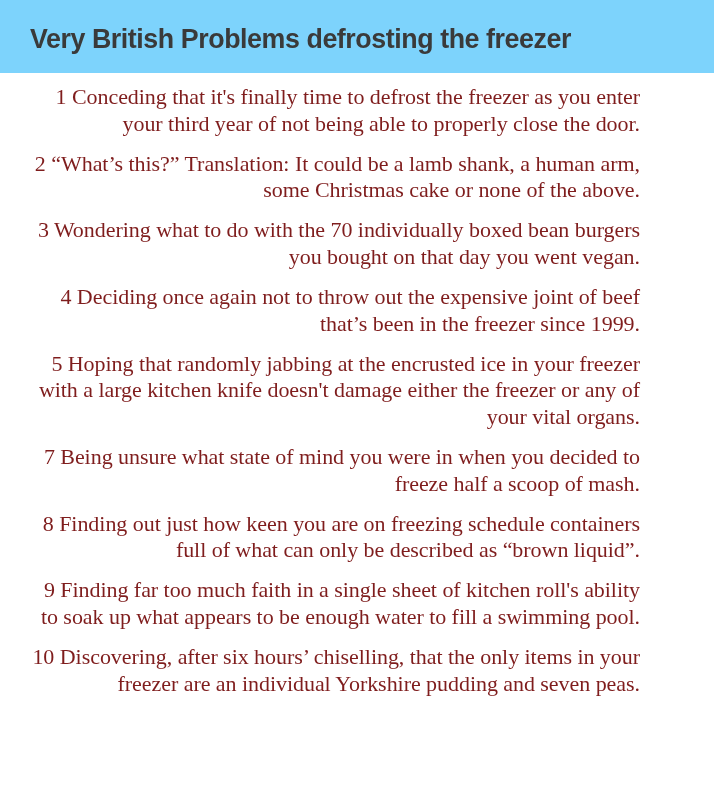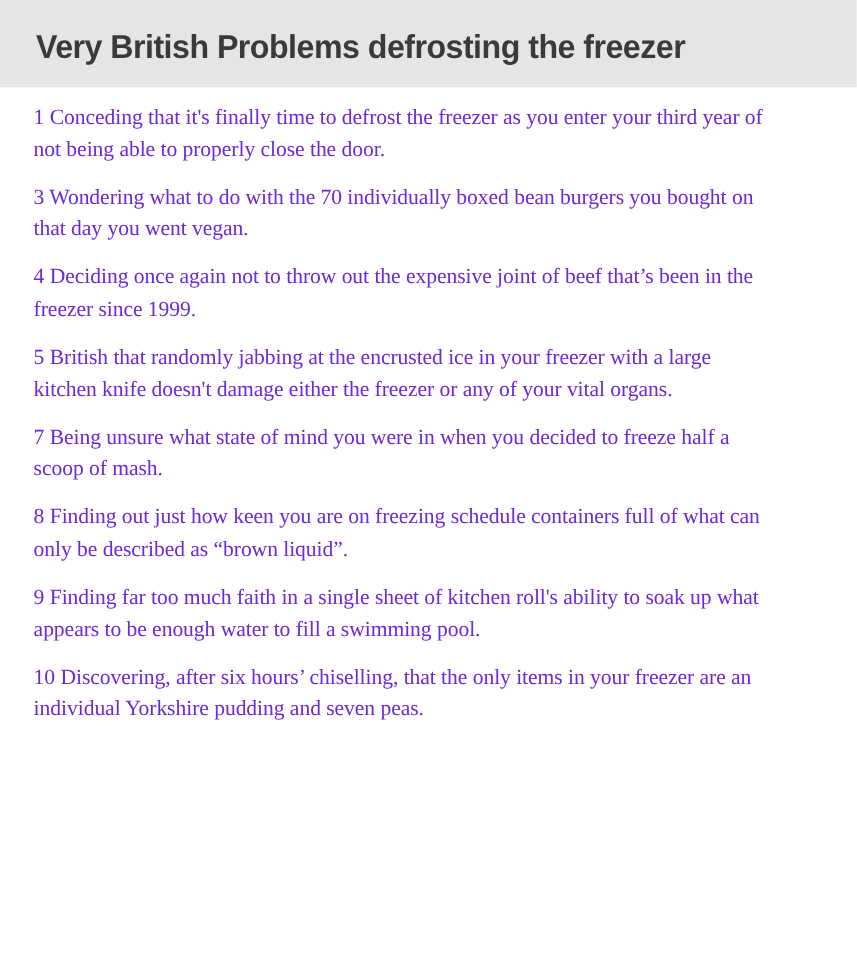--- a/index.html
+++ b/index.html
@@ -20,21 +20,21 @@
     height: 800px;
     background: #ffffff;
     box-sizing: border-box;
   }
   .header-band {
     position: absolute;
     top: 0;
     left: 0;
     width: 714px;
     height: 73px;
-    background: #e5e5e5;
+    background: #7dd3fc;
     box-sizing: border-box;
   }
   .page-title {
     position: absolute;
     left: 30px;
     top: 23px;
     margin: 0;
     font-family: "Liberation Sans", "DejaVu Sans", sans-serif;
     font-weight: bold;
     font-size: 27.5px;
@@ -56,24 +56,24 @@
     box-sizing: border-box;
   }
   .list {
     margin: 0;
     padding: 0;
     list-style: none;
   }
   .list-item {
     margin: 0 0 13.5px 0;
     padding: 0;
-    font-size: 18px;
+    font-size: 22px;
     line-height: 26.6px;
-    color: #6d28d9;
-    text-align: left;
+    color: #7f1d1d;
+    text-align: right;
     letter-spacing: -0.05px;
   }
   .list-item:last-child {
     margin-bottom: 14px;
   }
   .item-num {
     display: inline;
   }
   .item-text {
     display: inline;
@@ -89,34 +89,38 @@
   </div>
 
   <div class="content">
     <ol class="list">
 
       <li class="list-item">
         <span class="item-num">1 </span>
         <span class="item-text">Conceding that it's finally time to defrost the freezer as you enter your third year of not being able to properly close the door.</span>
       </li>
 
+      <li class="list-item">
+        <span class="item-num">2 </span>
+        <span class="item-text">“What’s this?” Translation: It could be a lamb shank, a human arm, some Christmas cake or none of the above.</span>
+      </li>
 
       <li class="list-item">
         <span class="item-num">3 </span>
         <span class="item-text">Wondering what to do with the 70 individually boxed bean burgers you bought on that day you went vegan.</span>
       </li>
 
       <li class="list-item">
         <span class="item-num">4 </span>
         <span class="item-text">Deciding once again not to throw out the expensive joint of beef that’s been in the freezer since 1999.</span>
       </li>
 
       <li class="list-item">
         <span class="item-num">5 </span>
-        <span class="item-text">British that randomly jabbing at the encrusted ice in your freezer with a large kitchen knife doesn't damage either the freezer or any of your vital organs.</span>
+        <span class="item-text">Hoping that randomly jabbing at the encrusted ice in your freezer with a large kitchen knife doesn't damage either the freezer or any of your vital organs.</span>
       </li>
 
 
       <li class="list-item">
         <span class="item-num">7 </span>
         <span class="item-text">Being unsure what state of mind you were in when you decided to freeze half a scoop of mash.</span>
       </li>
 
       <li class="list-item">
         <span class="item-num">8 </span>

